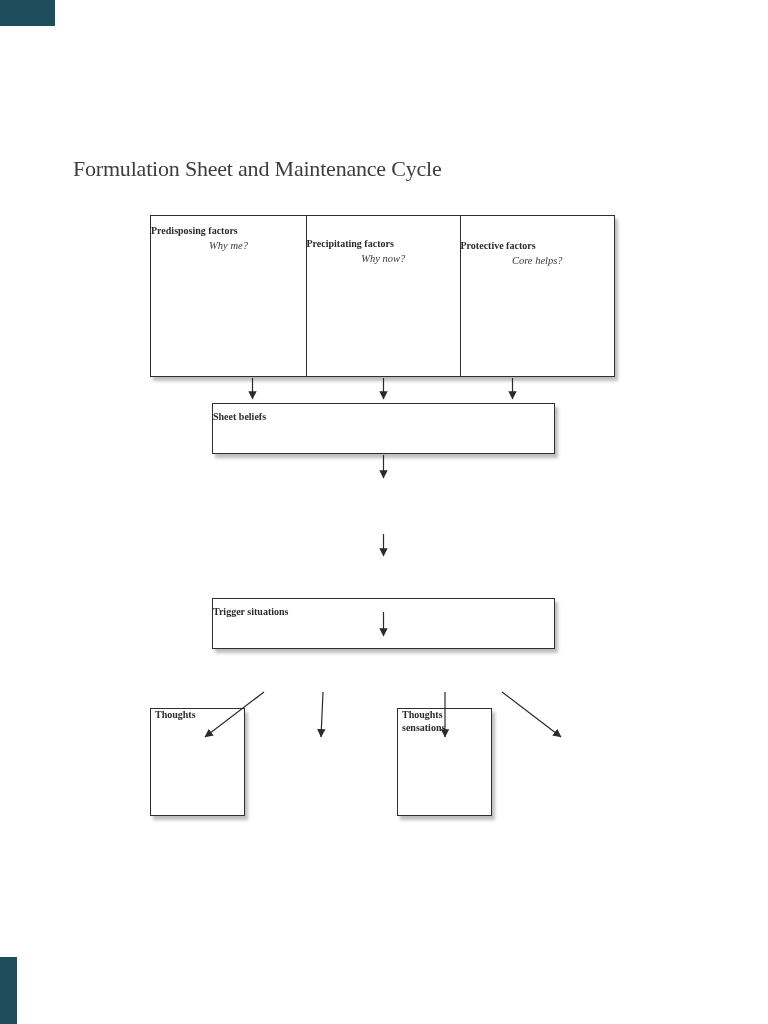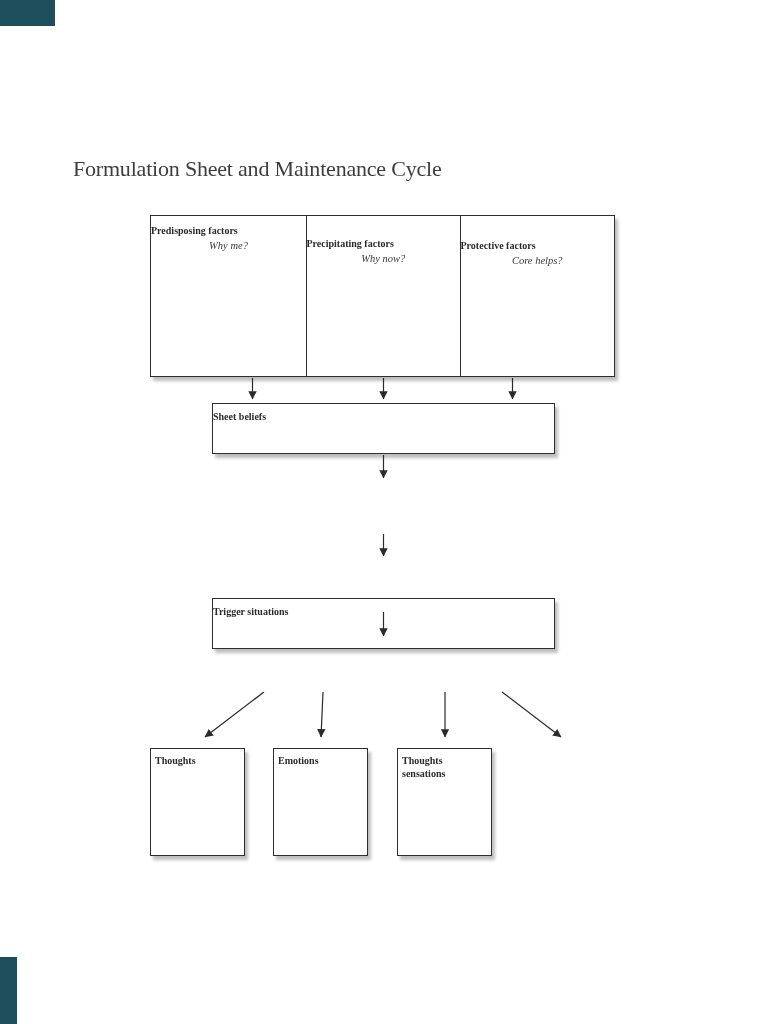--- a/index.html
+++ b/index.html
@@ -61,21 +61,21 @@
   .top-box-3 { left: 309.5px; width: 155.5px; padding-top: 24px; }
 
   
   .flow-box { left: 212px; width: 343px; height: 51px; padding-top: 7px; }
   .flow-core { top: 403px; }
   .flow-assumptions { top: 482px; }
   .flow-trigger { top: 580px; margin-top: 18px; }
   .flow-problem { top: 640px; }
 
   
-  .outcome-box { top: 748px; width: 95px; height: 108px; padding-top: 6px; }
+  .outcome-box { top: 708px; width: 95px; height: 108px; }
   .outcome-1 { left: 150px; }
   .outcome-2 { left: 273px; }
   .outcome-3 { left: 397px; }
   .outcome-4 { left: 520px; }
   .outcome-box .box-label { padding: 0 4px; }
 
   .arrow-layer { position: absolute; left: 0; top: 0; width: 768px; height: 1024px; pointer-events: none; }
   .arrow-layer line { stroke: #2b2b2b; stroke-width: 1.2; }
 </style>
 </head>
@@ -108,23 +108,20 @@
   <div class="box flow-box flow-core">
     <span class="box-label">Sheet beliefs</span>
   </div>
   <div class="box flow-box flow-trigger">
     <span class="box-label">Trigger situations</span>
   </div>
 
   <div class="box outcome-box outcome-1">
     <span class="box-label">Thoughts</span>
   </div>
-  <div class="box outcome-box outcome-2">
-    <span class="box-label">Emotions</span>
-  </div>
   <div class="box outcome-box outcome-3">
     <span class="box-label">Thoughts sensations</span>
   </div>
 
   <svg class="arrow-layer" viewBox="0 0 768 1024" xmlns="http://www.w3.org/2000/svg">
     <defs>
       <marker id="ah" viewBox="0 0 8 8" refX="7.5" refY="4" markerWidth="7" markerHeight="7" orient="auto">
         <path d="M0,0 L8,4 L0,8 Z" fill="#2b2b2b"></path>
       </marker>
     </defs>

